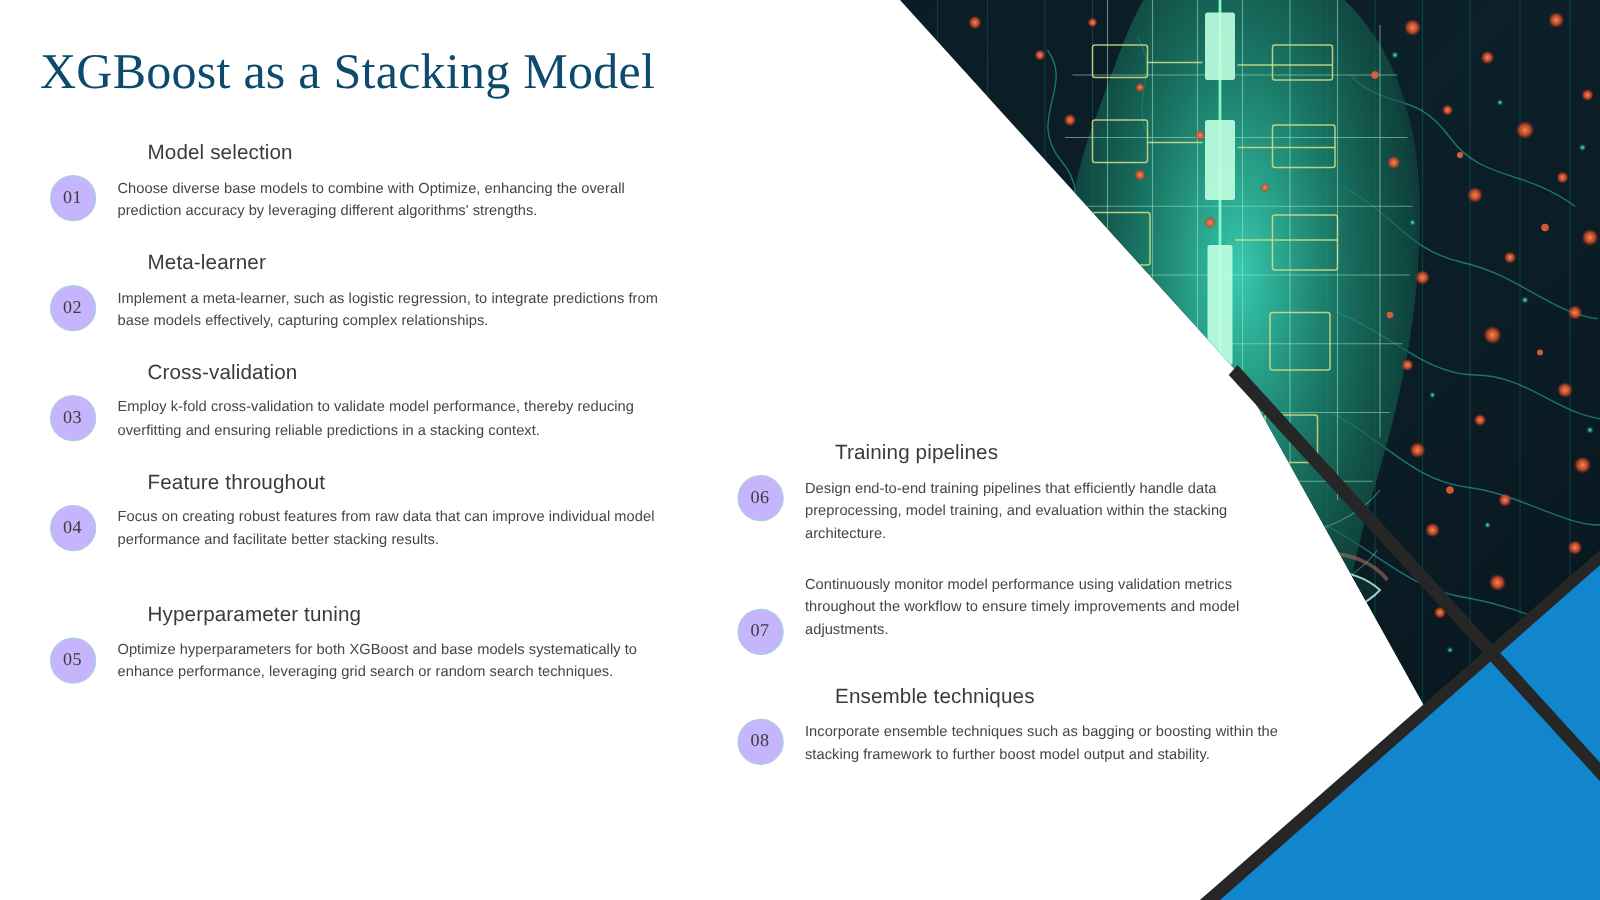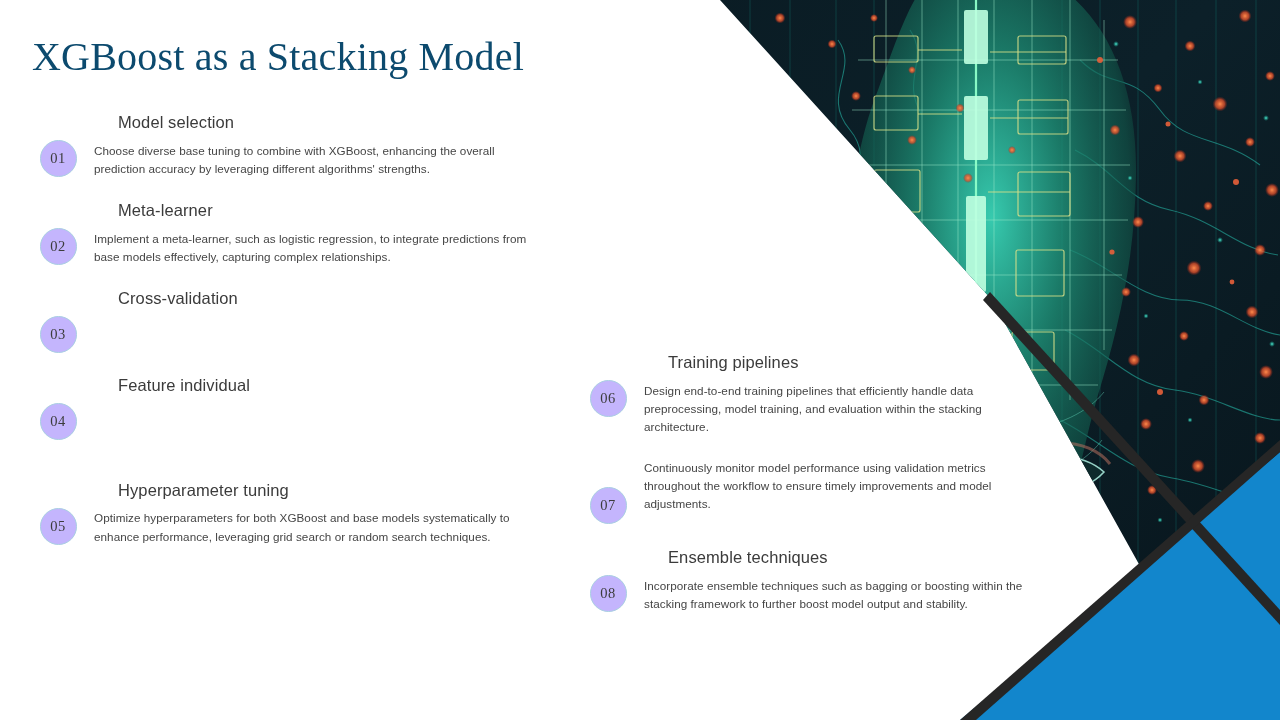--- a/index.html
+++ b/index.html
@@ -306,49 +306,51 @@
   <div id="title">XGBoost as a Stacking Model</div>
 
   <div class="col" id="col-left">
 
     <div class="item">
       <div class="badge-wrap">
         <div class="badge">01</div>
       </div>
       <div class="txt">
         <div class="item-title">Model selection</div>
-        <div class="item-desc">Choose diverse base tuning to combine with XGBoost, enhancing the overall prediction accuracy by leveraging different algorithms' strengths.</div>
+        <div class="item-desc">Choose diverse base models to combine with Optimize, enhancing the overall prediction accuracy by leveraging different algorithms' strengths.</div>
       </div>
     </div>
 
     <div class="item">
       <div class="badge-wrap">
         <div class="badge">02</div>
       </div>
       <div class="txt">
         <div class="item-title">Meta-learner</div>
         <div class="item-desc">Implement a meta-learner, such as logistic regression, to integrate predictions from base models effectively, capturing complex relationships.</div>
       </div>
     </div>
 
     <div class="item">
       <div class="badge-wrap">
         <div class="badge">03</div>
       </div>
       <div class="txt">
         <div class="item-title">Cross-validation</div>
+        <div class="item-desc">Employ k-fold cross-validation to validate model performance, thereby reducing overfitting and ensuring reliable predictions in a stacking context.</div>
       </div>
     </div>
 
     <div class="item">
       <div class="badge-wrap">
         <div class="badge">04</div>
       </div>
       <div class="txt">
-        <div class="item-title">Feature individual</div>
+        <div class="item-title">Feature throughout</div>
+        <div class="item-desc">Focus on creating robust features from raw data that can improve individual model performance and facilitate better stacking results.</div>
       </div>
     </div>
 
     <div class="item">
       <div class="badge-wrap">
         <div class="badge">05</div>
       </div>
       <div class="txt">
         <div class="item-title">Hyperparameter tuning</div>
         <div class="item-desc">Optimize hyperparameters for both XGBoost and base models systematically to enhance performance, leveraging grid search or random search techniques.</div>

